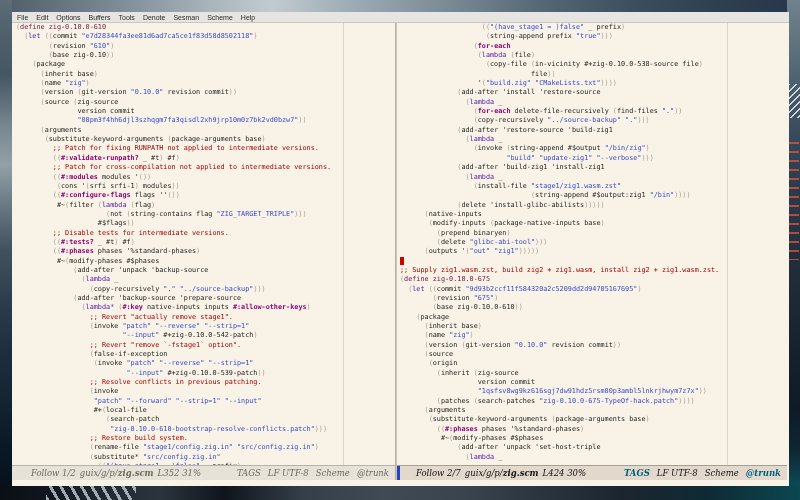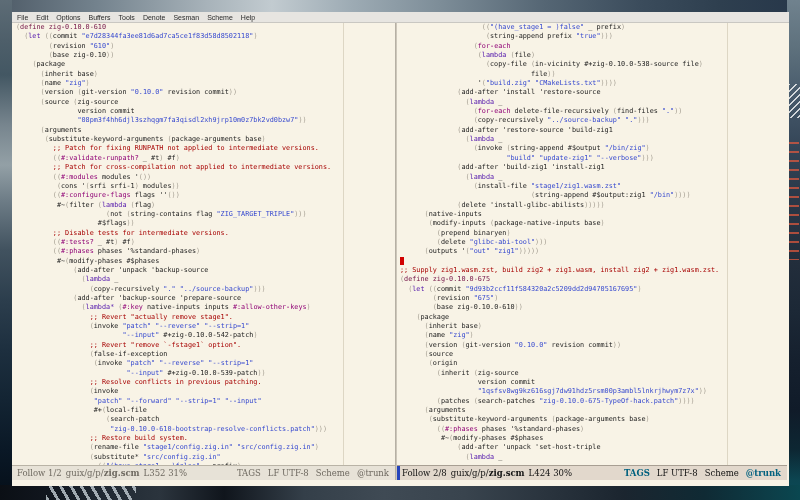--- a/index.html
+++ b/index.html
@@ -45,29 +45,29 @@
   .code-line { height:9.35px; }
 
   .fci { position:absolute; top:0; bottom:15px; width:1px; background:#ddd6c4; z-index:0; }
   .window.left  .fci { left:331px; }
   .window.right .fci { left:330px; }
 
   .tk-d { color:#1c1c1c; }
   .tk-p { color:var(--paren); }
   .tk-k { color:var(--keyword); }
   .tk-m { color:var(--define); }
-  .tk-b { color:var(--builtin); }
+  .tk-b { color:var(--builtin);font-weight:bold; }
   .tk-s { color:var(--string); }
   .tk-c { color:var(--comment); }
 
   .block-cursor { display:inline-block; width:4.2px; height:8.5px; background:var(--cursor); vertical-align:top; }
 
   
   .modeline { height:15px; display:flex; align-items:center; justify-content:space-between;
-    font-family:"DejaVu Serif", serif; font-size:8.5px; padding:0 6px 0 5px; position:relative; }
+    font-family:"DejaVu Serif", serif; font-size:8.5px; padding:0 6px 0 19px; position:relative;font-style:italic; }
   .modeline.inactive { background:var(--modeline-inactive-bg); color:#6e6960; border-top:1px solid #b9b3a6; }
   .modeline.active { background:var(--modeline-active-bg); color:#111; border-top:1px solid #a89f93; }
   .modeline.active::before { content:""; position:absolute; left:0; top:0; bottom:0; width:3px; background:var(--accent-blue); }
   .ml-left, .ml-right { display:flex; align-items:center; white-space:pre; }
   .ml-left > span { margin-right:4px; }
   .ml-right > span { margin-left:7px; }
   .ml-buffer { font-weight:bold; }
   .modeline.active .ml-vc, .modeline.active .ml-tags { color:var(--modeline-teal); font-weight:bold; }
 
   .echo-area { height:6px; background:var(--editor-bg); }
@@ -117,21 +117,21 @@
       </div>
     </div>
 
     <div class="wdivider"></div>
 
     <div class="window right">
       <div class="code"><div class="code-line"><span class="tk-d">                    </span><span class="tk-p">((</span><span class="tk-s">"(have_stage1 = )false"</span><span class="tk-d"> _ prefix</span><span class="tk-p">)</span></div><div class="code-line"><span class="tk-d">                     </span><span class="tk-p">(</span><span class="tk-d">string-append prefix </span><span class="tk-s">"true"</span><span class="tk-p">)))</span></div><div class="code-line"><span class="tk-d">                  </span><span class="tk-p">(</span><span class="tk-b">for-each</span></div><div class="code-line"><span class="tk-d">                   </span><span class="tk-p">(</span><span class="tk-k">lambda</span><span class="tk-d"> </span><span class="tk-p">(</span><span class="tk-d">file</span><span class="tk-p">)</span></div><div class="code-line"><span class="tk-d">                     </span><span class="tk-p">(</span><span class="tk-d">copy-file </span><span class="tk-p">(</span><span class="tk-d">in-vicinity #+zig-0.10.0-538-source file</span><span class="tk-p">)</span></div><div class="code-line"><span class="tk-d">                                file</span><span class="tk-p">))</span></div><div class="code-line"><span class="tk-d">                   '</span><span class="tk-p">(</span><span class="tk-s">"build.zig"</span><span class="tk-d"> </span><span class="tk-s">"CMakeLists.txt"</span><span class="tk-p">))))</span></div><div class="code-line"><span class="tk-d">              </span><span class="tk-p">(</span><span class="tk-d">add-after 'install 'restore-source</span></div><div class="code-line"><span class="tk-d">                </span><span class="tk-p">(</span><span class="tk-k">lambda</span><span class="tk-d"> _</span></div><div class="code-line"><span class="tk-d">                  </span><span class="tk-p">(</span><span class="tk-b">for-each</span><span class="tk-d"> delete-file-recursively </span><span class="tk-p">(</span><span class="tk-d">find-files </span><span class="tk-s">"."</span><span class="tk-p">))</span></div><div class="code-line"><span class="tk-d">                  </span><span class="tk-p">(</span><span class="tk-d">copy-recursively </span><span class="tk-s">"../source-backup"</span><span class="tk-d"> </span><span class="tk-s">"."</span><span class="tk-p">)))</span></div><div class="code-line"><span class="tk-d">              </span><span class="tk-p">(</span><span class="tk-d">add-after 'restore-source 'build-zig1</span></div><div class="code-line"><span class="tk-d">                </span><span class="tk-p">(</span><span class="tk-k">lambda</span><span class="tk-d"> _</span></div><div class="code-line"><span class="tk-d">                  </span><span class="tk-p">(</span><span class="tk-d">invoke </span><span class="tk-p">(</span><span class="tk-d">string-append #$output </span><span class="tk-s">"/bin/zig"</span><span class="tk-p">)</span></div><div class="code-line"><span class="tk-d">                          </span><span class="tk-s">"build"</span><span class="tk-d"> </span><span class="tk-s">"update-zig1"</span><span class="tk-d"> </span><span class="tk-s">"--verbose"</span><span class="tk-p">)))</span></div><div class="code-line"><span class="tk-d">              </span><span class="tk-p">(</span><span class="tk-d">add-after 'build-zig1 'install-zig1</span></div><div class="code-line"><span class="tk-d">                </span><span class="tk-p">(</span><span class="tk-k">lambda</span><span class="tk-d"> _</span></div><div class="code-line"><span class="tk-d">                  </span><span class="tk-p">(</span><span class="tk-d">install-file </span><span class="tk-s">"stage1/zig1.wasm.zst"</span></div><div class="code-line"><span class="tk-d">                                </span><span class="tk-p">(</span><span class="tk-d">string-append #$output:zig1 </span><span class="tk-s">"/bin"</span><span class="tk-p">))))</span></div><div class="code-line"><span class="tk-d">              </span><span class="tk-p">(</span><span class="tk-d">delete 'install-glibc-abilists</span><span class="tk-p">)))))</span></div><div class="code-line"><span class="tk-d">      </span><span class="tk-p">(</span><span class="tk-d">native-inputs</span></div><div class="code-line"><span class="tk-d">       </span><span class="tk-p">(</span><span class="tk-d">modify-inputs </span><span class="tk-p">(</span><span class="tk-d">package-native-inputs base</span><span class="tk-p">)</span></div><div class="code-line"><span class="tk-d">         </span><span class="tk-p">(</span><span class="tk-d">prepend binaryen</span><span class="tk-p">)</span></div><div class="code-line"><span class="tk-d">         </span><span class="tk-p">(</span><span class="tk-d">delete </span><span class="tk-s">"glibc-abi-tool"</span><span class="tk-p">)))</span></div><div class="code-line"><span class="tk-d">      </span><span class="tk-p">(</span><span class="tk-d">outputs '</span><span class="tk-p">(</span><span class="tk-s">"out"</span><span class="tk-d"> </span><span class="tk-s">"zig1"</span><span class="tk-p">)))))</span></div><div class="code-line"><span class="block-cursor"></span></div><div class="code-line"><span class="tk-c">;; Supply zig1.wasm.zst, build zig2 + zig1.wasm, install zig2 + zig1.wasm.zst.</span></div><div class="code-line"><span class="tk-p">(</span><span class="tk-m">define</span><span class="tk-d"> </span><span class="tk-m">zig-0.10.0-675</span></div><div class="code-line"><span class="tk-d">  </span><span class="tk-p">(</span><span class="tk-k">let</span><span class="tk-d"> </span><span class="tk-p">((</span><span class="tk-d">commit </span><span class="tk-s">"9d93b2ccf11f584320a2c5209dd2d94705167695"</span><span class="tk-p">)</span></div><div class="code-line"><span class="tk-d">        </span><span class="tk-p">(</span><span class="tk-d">revision </span><span class="tk-s">"675"</span><span class="tk-p">)</span></div><div class="code-line"><span class="tk-d">        </span><span class="tk-p">(</span><span class="tk-d">base zig-0.10.0-610</span><span class="tk-p">))</span></div><div class="code-line"><span class="tk-d">    </span><span class="tk-p">(</span><span class="tk-d">package</span></div><div class="code-line"><span class="tk-d">      </span><span class="tk-p">(</span><span class="tk-d">inherit base</span><span class="tk-p">)</span></div><div class="code-line"><span class="tk-d">      </span><span class="tk-p">(</span><span class="tk-d">name </span><span class="tk-s">"zig"</span><span class="tk-p">)</span></div><div class="code-line"><span class="tk-d">      </span><span class="tk-p">(</span><span class="tk-d">version </span><span class="tk-p">(</span><span class="tk-d">git-version </span><span class="tk-s">"0.10.0"</span><span class="tk-d"> revision commit</span><span class="tk-p">))</span></div><div class="code-line"><span class="tk-d">      </span><span class="tk-p">(</span><span class="tk-d">source</span></div><div class="code-line"><span class="tk-d">       </span><span class="tk-p">(</span><span class="tk-d">origin</span></div><div class="code-line"><span class="tk-d">         </span><span class="tk-p">(</span><span class="tk-d">inherit </span><span class="tk-p">(</span><span class="tk-d">zig-source</span></div><div class="code-line"><span class="tk-d">                   version commit</span></div><div class="code-line"><span class="tk-d">                   </span><span class="tk-s">"1qsfsv8wg9kz616sgj7dw91hdz5rsm00p3ambl5lnkrjhwym7z7x"</span><span class="tk-p">))</span></div><div class="code-line"><span class="tk-d">         </span><span class="tk-p">(</span><span class="tk-d">patches </span><span class="tk-p">(</span><span class="tk-d">search-patches </span><span class="tk-s">"zig-0.10.0-675-TypeOf-hack.patch"</span><span class="tk-p">))))</span></div><div class="code-line"><span class="tk-d">      </span><span class="tk-p">(</span><span class="tk-d">arguments</span></div><div class="code-line"><span class="tk-d">       </span><span class="tk-p">(</span><span class="tk-d">substitute-keyword-arguments </span><span class="tk-p">(</span><span class="tk-d">package-arguments base</span><span class="tk-p">)</span></div><div class="code-line"><span class="tk-d">         </span><span class="tk-p">((</span><span class="tk-b">#:phases</span><span class="tk-d"> phases '%standard-phases</span><span class="tk-p">)</span></div><div class="code-line"><span class="tk-d">          #~</span><span class="tk-p">(</span><span class="tk-d">modify-phases #$phases</span></div><div class="code-line"><span class="tk-d">              </span><span class="tk-p">(</span><span class="tk-d">add-after 'unpack 'set-host-triple</span></div><div class="code-line"><span class="tk-d">                </span><span class="tk-p">(</span><span class="tk-k">lambda</span><span class="tk-d"> _</span></div></div>
       <div class="fci"></div>
       <div class="modeline active">
         <span class="ml-left">
-          <span>Follow 2/8</span>
+          <span>Follow 2/7</span>
           <span><span>guix/g/p/</span><span class="ml-buffer">zig.scm</span></span>
           <span>L424 30%</span>
         </span>
         <span class="ml-right">
           <span class="ml-tags">TAGS</span>
           <span>LF UTF-8</span>
           <span>Scheme</span>
           <span class="ml-vc">@trunk</span>
         </span>
       </div>

